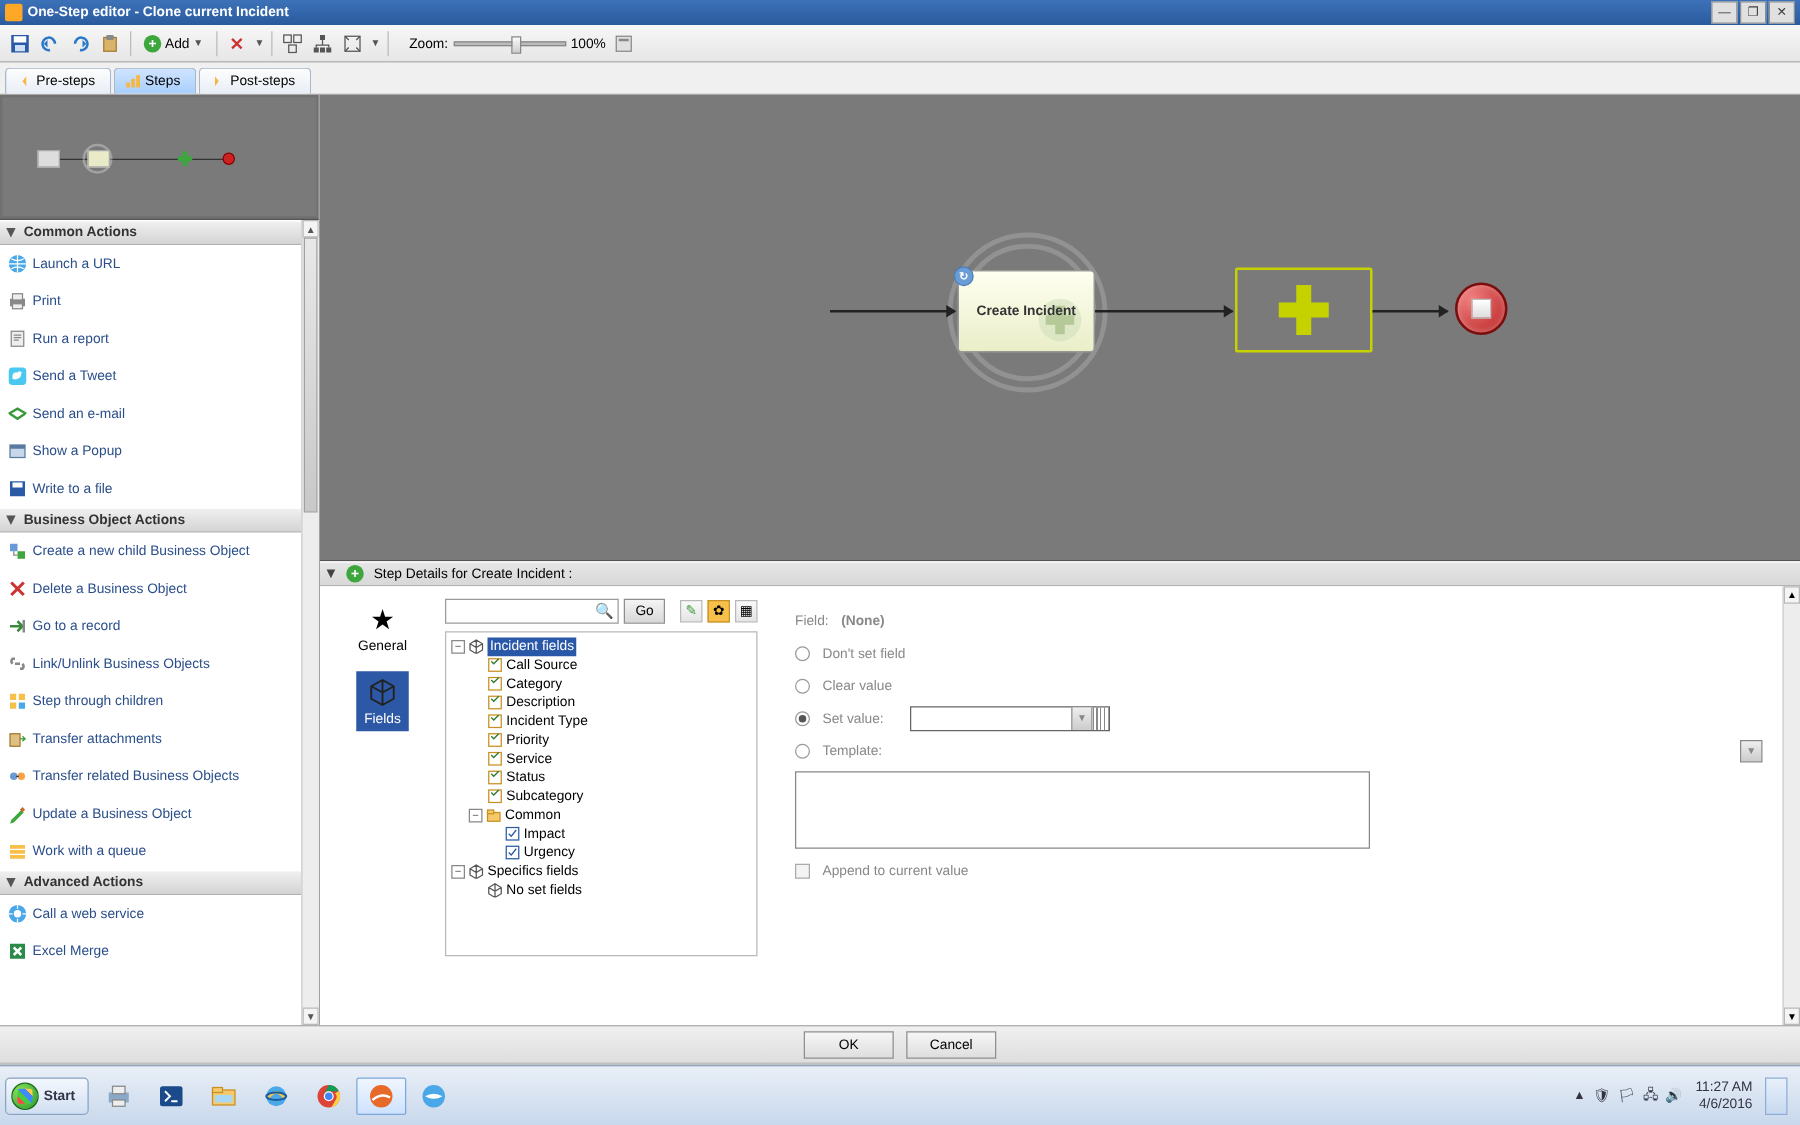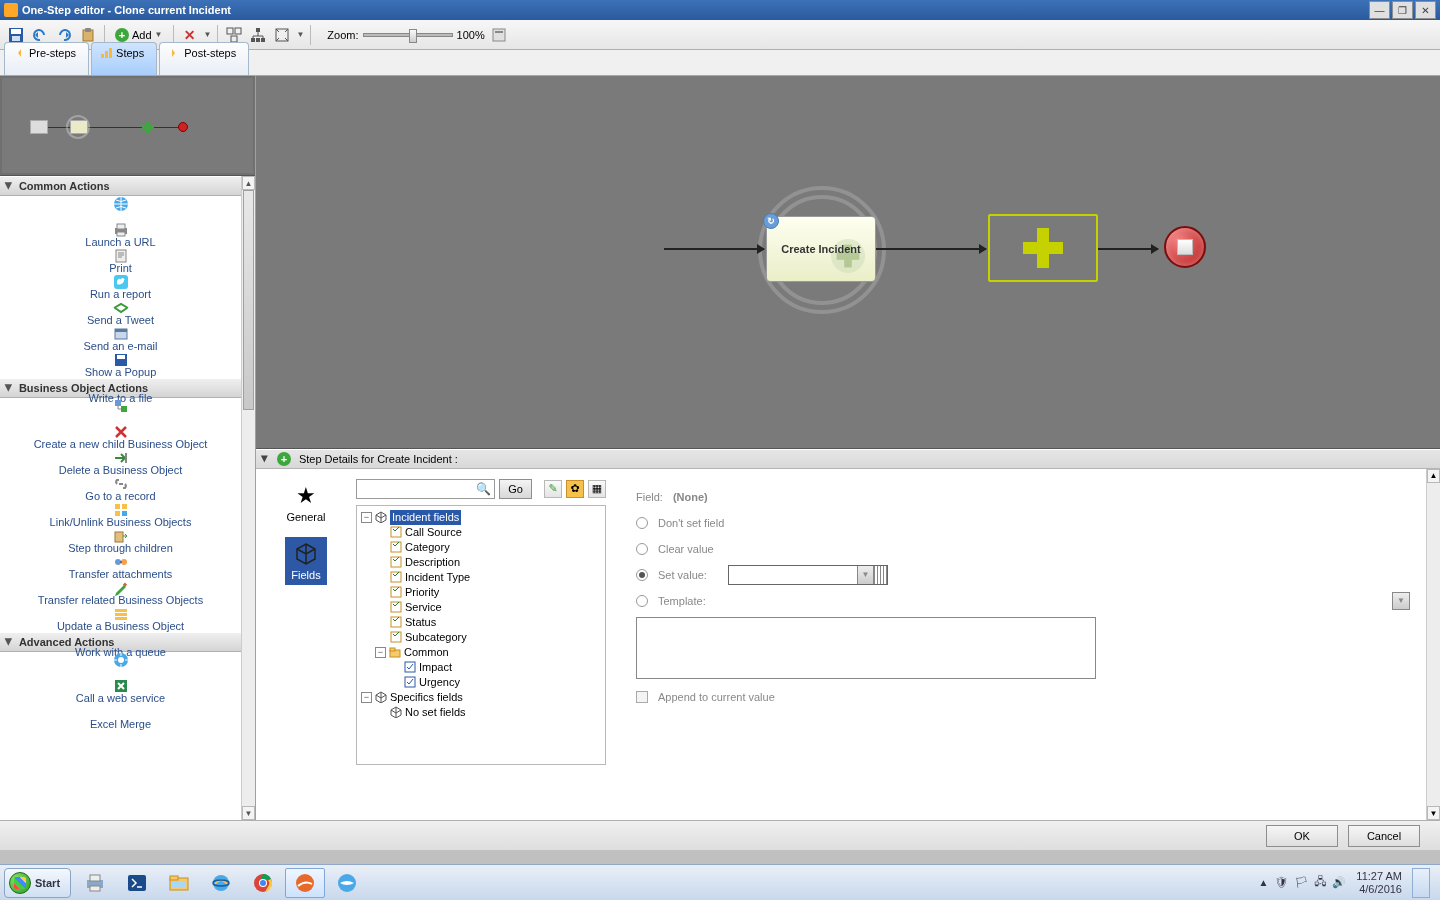--- a/index.html
+++ b/index.html
@@ -18,21 +18,21 @@
 .tb-sep { width: 1px; height: 20px; background: #bbb; margin: 0 2px; }
 .tb-add { display: flex; align-items: center; gap: 3px; padding: 2px 4px; }
 .tb-add .plus { width: 14px; height:14px; border-radius: 50%; background:#3da73d; color:#fff; display:flex;align-items:center;justify-content:center;font-weight:bold;font-size:11px; }
 .tb-dd { font-size:8px; color:#555; }
 .zoom-label { margin-left: 10px; }
 .zoom-slider { width: 90px; height: 4px; background: #bbb; border:1px solid #888; position:relative; }
 .zoom-slider .thumb { position:absolute; top:-5px; left:45px; width:8px; height:14px; background:linear-gradient(#fafafa,#ccc); border:1px solid #888; }
 
 
 .tabrow { height: 26px; background: #f0f0f0; display: flex; align-items: flex-end; border-bottom: 1px solid #a8a8a8; padding-left: 4px; gap: 2px; }
-.tab { padding: 4px 12px 16px 8px; border:1px solid #a6b8cc; border-bottom:none; border-radius: 4px 4px 0 0; display:flex; gap:4px; background: linear-gradient(#fdfdfd,#e8eef6); cursor:default;}
+.tab { padding: 4px 12px 4px 8px; border:1px solid #a6b8cc; border-bottom:none; border-radius: 4px 4px 0 0; display:flex; gap:4px; background: linear-gradient(#fdfdfd,#e8eef6); cursor:default;}
 .tab.active { background: linear-gradient(#cfe4ff,#a8cefb); }
 .tab .ticon { width:12px; height:12px; }
 
 
 .main { display: flex; height: 744px; }
 .leftcol { width: 256px; background: #fff; border-right:1px solid #a0a0a0; display:flex; flex-direction:column; position:relative; }
 .minimap { height: 100px; background: #707070; border-bottom:1px solid #555; position:relative; }
 .minimap .inner { position:absolute; inset:2px; background:#7a7a7a; }
 .mm-node { position:absolute; width:18px; height:14px; background:#ddd; border:1px solid #aaa; }
 .mm-stop { position:absolute; width:10px; height:10px; background:#c22; border-radius:50%; border:1px solid #800;}
@@ -40,21 +40,21 @@
 .mm-halo { position:absolute; width:24px; height:24px; border:2px solid rgba(255,255,255,0.3); border-radius:50%; }
 
 .panelist { flex:1; overflow:hidden; position:relative; }
 .panelist .scroll { position:absolute; top:0; left:0; right:14px; bottom:0; overflow:hidden; }
 .vscroll { position:absolute; top:0; right:0; width:14px; bottom:0; background:#ededed; border-left:1px solid #ccc; }
 .vscroll .up, .vscroll .down { height:14px; background:#f4f4f4; border:1px solid #b8b8b8; display:flex;align-items:center;justify-content:center;font-size:8px;color:#555;}
 .vscroll .thumb { position:absolute; left:1px; right:1px; background:linear-gradient(#e8e8e8,#c8c8c8); border:1px solid #a0a0a0; }
 
 .cat-header { height: 20px; background: linear-gradient(#f0f0f0,#d4d4d4); border-top:1px solid #fff; border-bottom:1px solid #b0b0b0; display:flex; align-items:center; padding: 0 6px; font-weight:bold; color:#333; gap:6px;}
 .cat-header .chevron { font-size:9px; color:#555; transform:rotate(90deg);}
-.action-item { height: 26px; display:flex; align-items:center; padding: 0 6px; gap:24px; color:#2a4e8a; cursor:default;flex-direction:column; }
+.action-item { height: 26px; display:flex; align-items:center; padding: 15px 6px; gap:4px; color:#2a4e8a; cursor:default; }
 .action-item .aicon { width:16px; height:16px; display:flex;align-items:center;justify-content:center; }
 
 .rightcol { flex:1; display:flex; flex-direction:column; background:#efefef; }
 .canvas { flex:1; min-height: 320px; height:320px; background:#7a7a7a; position:relative; border-bottom:1px solid #555;}
 .node { position:absolute; width:110px; height:66px; background:linear-gradient(#fafafa,#d6d6d6); border:1px solid #999; border-radius:4px; display:flex; align-items:center; justify-content:center; text-align:center; padding:4px; font-weight:bold; color:#333;}
 .node .bigicon { position:absolute; right:8px; bottom:6px; width:38px; height:38px; opacity:0.5; }
 .node.start { left: 298px; top: 140px; }
 .node.create { left: 510px; top: 140px; background:linear-gradient(#fefff0,#eaeec8); }
 .node.create .recycle { position:absolute; top:-4px; left:-4px; width:16px;height:16px;border-radius:50%;background:#6a9cd6;border:1px solid #4a7db8;display:flex;align-items:center;justify-content:center;color:#fff;font-size:9px; }
 .halo { position:absolute; border:4px solid rgba(255,255,255,0.18); border-radius:50%; width:128px; height:128px; pointer-events:none; }
@@ -95,25 +95,25 @@
 .formarea input[type=radio] { appearance:none; width:12px; height:12px; border:1px solid #999; border-radius:50%; position:relative; background:#fff;}
 .formarea input[type=radio]:checked::after { content:""; position:absolute; inset:2px; background:#555; border-radius:50%; }
 .combo { width:160px; height:20px; border:1px solid #666; background:#fff; display:flex; }
 .combo .cbtn { width:16px; border-left:1px solid #888; background:linear-gradient(#eee,#ccc); display:flex;align-items:center;justify-content:center;font-size:8px;}
 .combo .cstripe { width:14px; border-left:1px solid #888; background:repeating-linear-gradient(90deg,#888 0 1px,transparent 1px 3px);}
 .bigtext { width:460px; height:62px; border:1px solid #888; background:#fff; margin-top:4px;}
 .chk { width:12px;height:12px;border:1px solid #aaa;background:#f4f4f4;display:inline-block;}
 .detail-scroll { position:absolute; right:0; top:0; bottom:0; width:14px; background:#ededed; border-left:1px solid #ccc;}
 
 
-.bottombar { height:30px; background:linear-gradient(#f0f0f0,#dedede); border-top:1px solid #b0b0b0; display:flex; align-items:center; justify-content:flex-end; padding:0 20px; gap:10px;}
+.bottombar { height:30px; background:linear-gradient(#f0f0f0,#dedede); border-top:1px solid #b0b0b0; display:flex; align-items:center; justify-content:center; padding:0 20px; gap:10px;}
 .bottombar button { width:72px; height:22px; background:linear-gradient(#f6f6f6,#dedede); border:1px solid #8e8e8e;}
 
 
-.taskbar { position:absolute; bottom:0; left:0; right:0; height:36px; background:linear-gradient(to bottom,#e9eff7,#c8d8ec); border-top:1px solid #90a8c8; display:flex; align-items:center; padding:0 4px; }
+.taskbar { position:absolute; bottom:0; left:0; right:0; height:48px; background:linear-gradient(to bottom,#e9eff7,#c8d8ec); border-top:1px solid #90a8c8; display:flex; align-items:center; padding:0 4px; }
 .startbtn { height:30px; padding:0 10px 0 4px; display:flex; align-items:center; gap:4px; border:1px solid #8aa4c4; border-radius:4px; background:linear-gradient(#f4f8fe,#d0dff2); }
 .winorb { width:22px;height:22px; border-radius:50%; background:radial-gradient(circle at 30% 30%,#8be05c,#2a9a2a); border:1px solid #1a6a1a; position:relative;}
 .winorb::after{content:"";position:absolute;inset:4px;background:linear-gradient(45deg,#f44 25%,#4c4 25% 50%,#48f 50% 75%,#fc4 75%);filter:blur(0.5px);border-radius:2px;}
 .qlaunch { display:flex; gap:2px; margin-left:4px;}
 .qlaunch .q { width:40px; height:30px; border:1px solid transparent; display:flex;align-items:center;justify-content:center; border-radius:2px;}
 .qlaunch .q.active { background:linear-gradient(#f0f6ff,#cde2ff); border-color:#7fa8d8;}
 .tray { margin-left:auto; display:flex; align-items:center; gap:10px; padding-right:6px; color:#334; }
 .tray .icons {display:flex; gap:6px; align-items:center;}
 .tray .clock { text-align:right; line-height:13px; font-size:11px;}
 .tray .show-dt { width:18px; height:30px; border-left:1px solid #a4bdde; background:linear-gradient(#e8f0fb,#c7d9f0); border:1px solid #8eaed6;}

